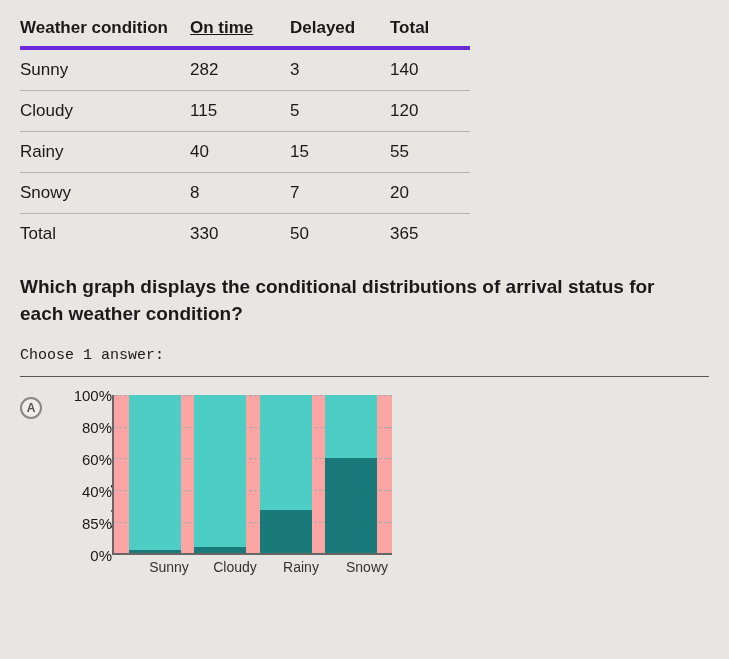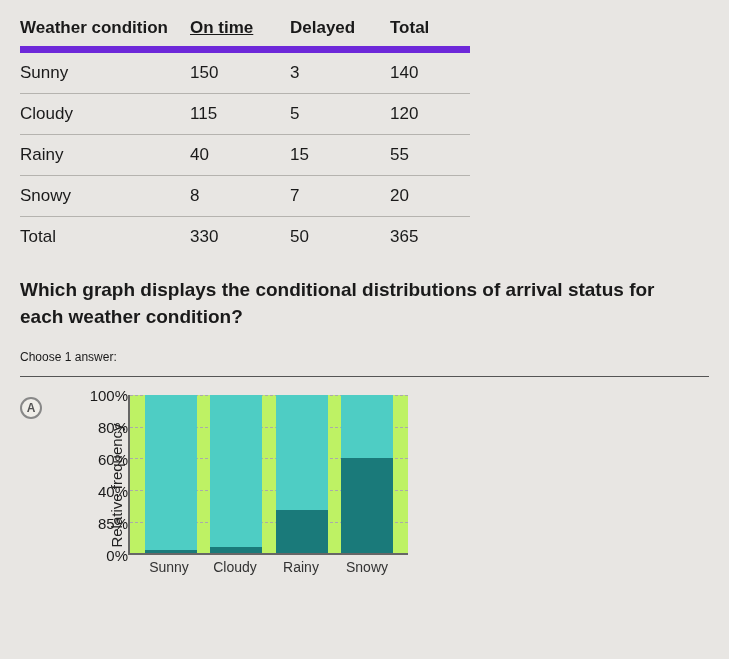--- a/index.html
+++ b/index.html
@@ -16,21 +16,21 @@
       color: #1a1a1a;
     }
     .data-table {
       border-collapse: collapse;
       margin-bottom: 20px;
     }
     .data-table th {
       text-align: left;
       font-weight: 600;
       padding: 8px 20px 8px 0;
-      border-bottom: 7px solid #6d28d9;
+      border-bottom: 4px solid #6d28d9;
       font-size: 17px;
     }
     .data-table td {
       padding: 10px 20px 10px 0;
       border-bottom: 1px solid #b5b3af;
       font-size: 17px;
     }
     .data-table tr:last-child td {
       border-bottom: none;
     }
@@ -39,22 +39,23 @@
     .col-delayed { width: 100px; }
     .col-total { width: 80px; }
 
     .question {
       font-size: 19px;
       font-weight: 600;
       margin: 18px 16px 20px 0;
       line-height: 1.4;
     }
     .choose-label {
-      font-size: 12px;
+      font-size: 15px;
       margin-bottom: 12px;
+      font-family: Liberation Mono, monospace;
     }
     .divider {
       border: none;
       border-top: 1px solid #555;
       margin-bottom: 18px;
     }
     .answer-row {
       display: flex;
       align-items: flex-start;
       gap: 12px;
@@ -104,22 +105,22 @@
       right: 0;
       font-size: 15px;
       transform: translateY(-50%);
     }
     .plot {
       position: relative;
       width: 280px;
       height: 160px;
       border-left: 2px solid #666;
       border-bottom: 2px solid #666;
-      background: #bef264;
-      margin-left: 50px;
+      background: #fca5a5;
+      margin-left: 34px;
     }
     .gridlines {
       position: absolute;
       inset: 0;
     }
     .gridline {
       position: absolute;
       left: 0;
       right: 0;
       border-top: 1px dashed #aaa;
@@ -171,21 +172,21 @@
     <tr>
       <th class="col-weather">Weather condition</th>
       <th class="col-ontime">On time</th>
       <th class="col-delayed">Delayed</th>
       <th class="col-total">Total</th>
     </tr>
   </thead>
   <tbody>
     <tr>
       <td>Sunny</td>
-      <td>150</td>
+      <td>282</td>
       <td>3</td>
       <td>140</td>
     </tr>
     <tr>
       <td>Cloudy</td>
       <td>115</td>
       <td>5</td>
       <td>120</td>
     </tr>
     <tr>

